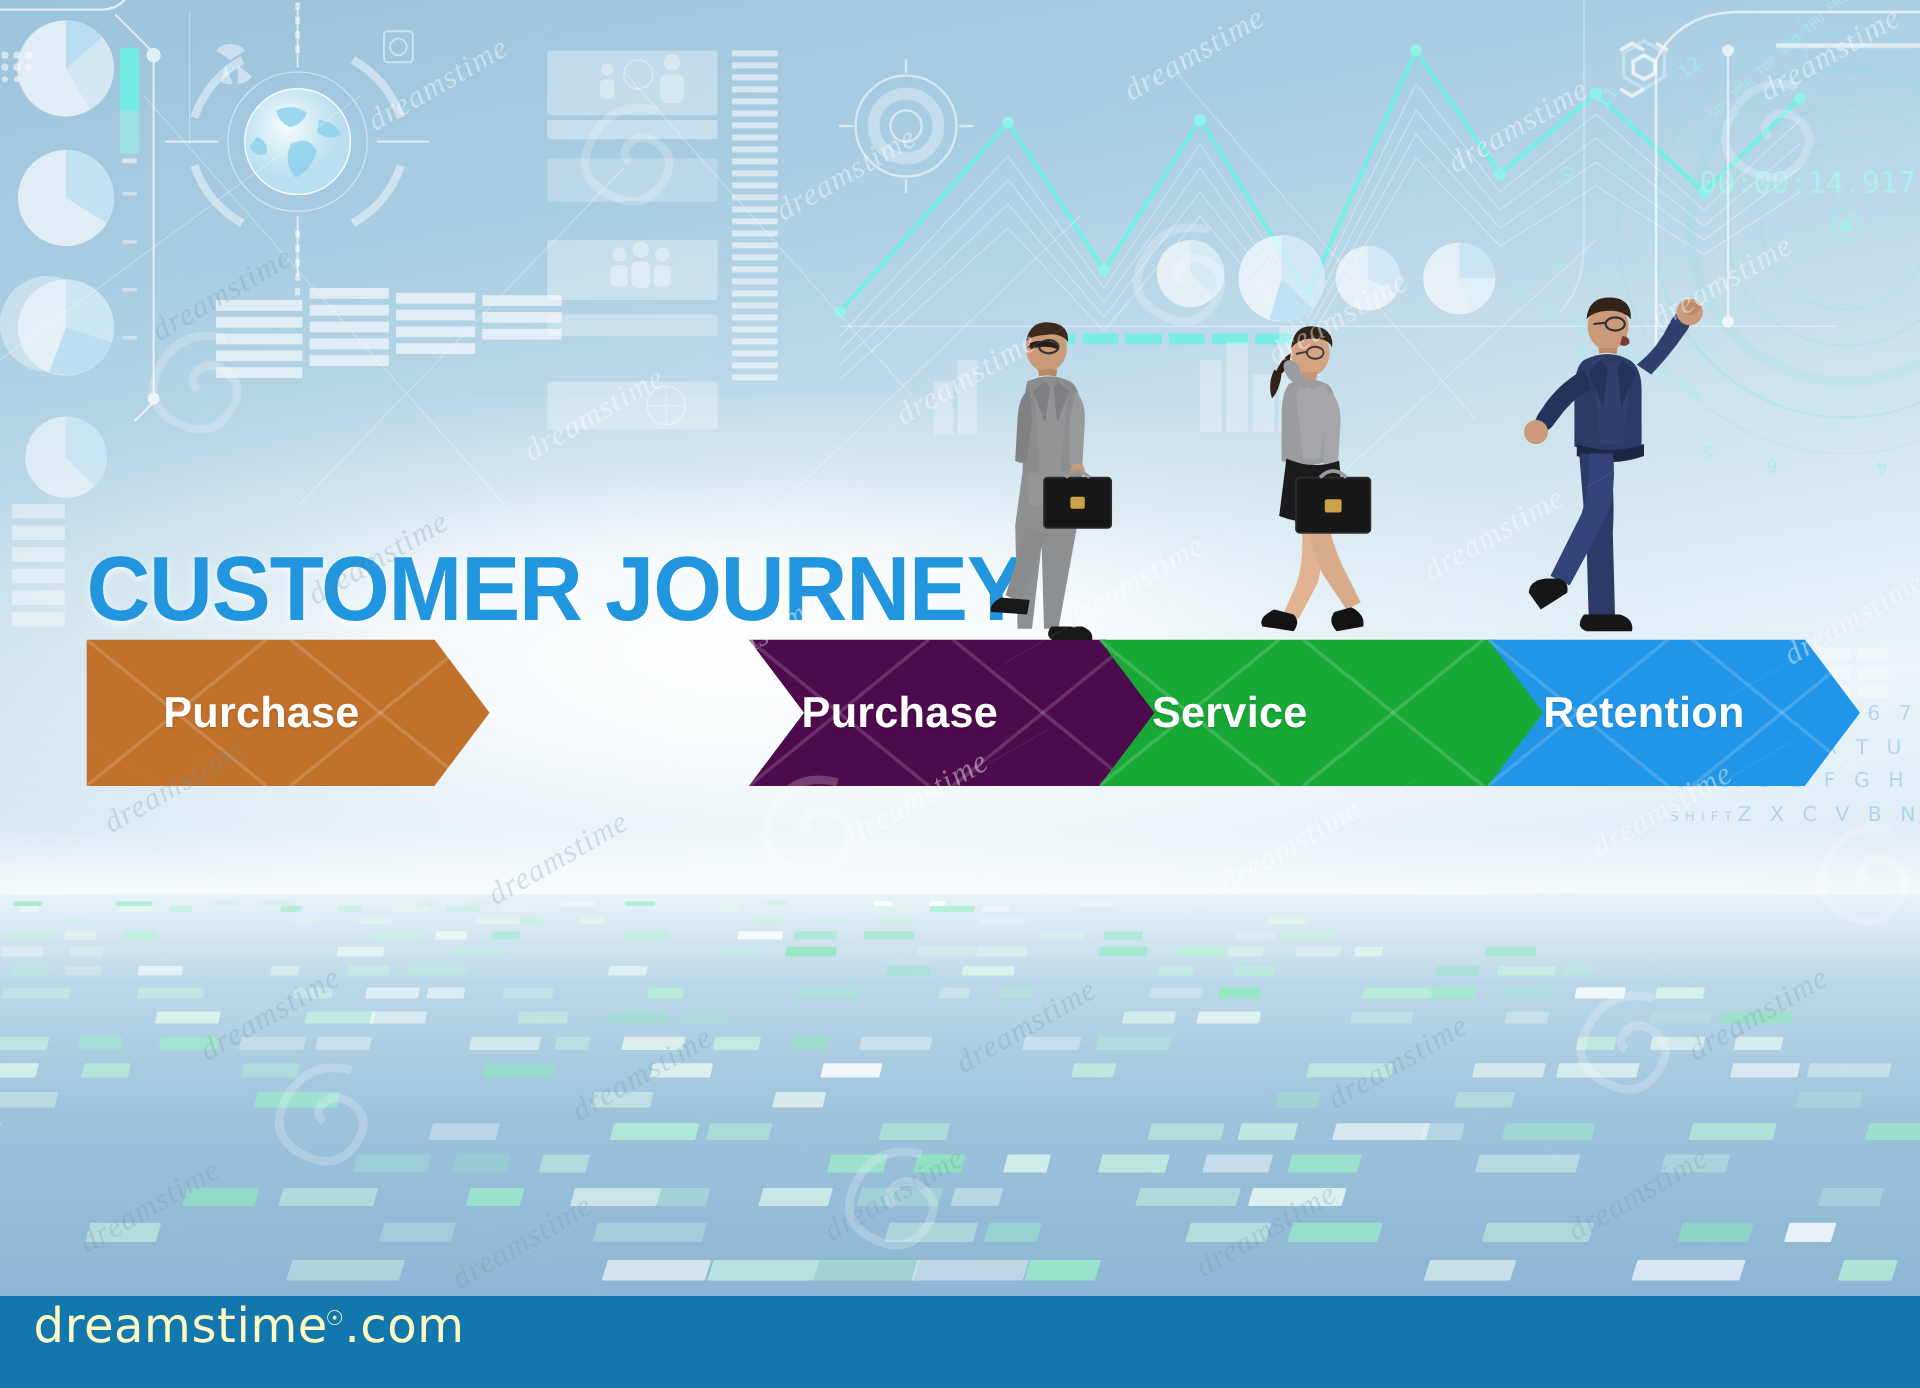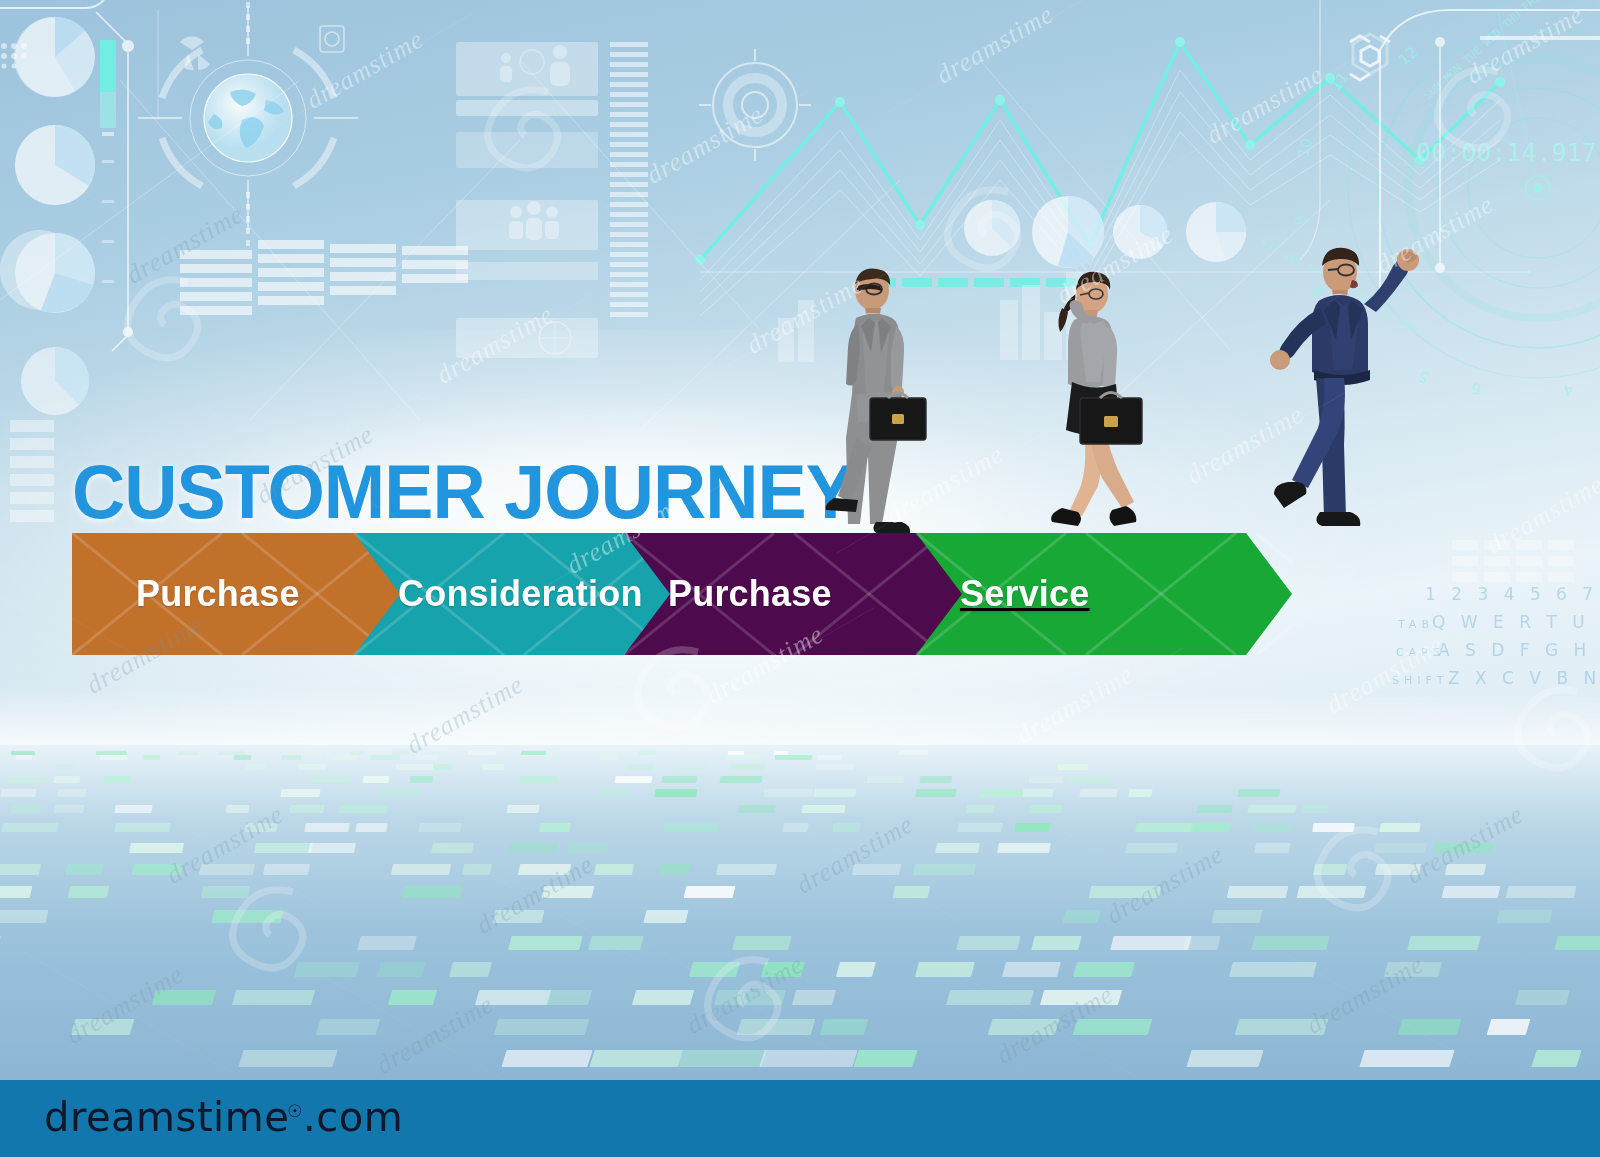--- a/index.html
+++ b/index.html
@@ -81,24 +81,23 @@
     position:absolute; width:250px; height:1px;
     background:rgba(255,255,255,.30);
   }
 
   
   .footer{
     position:absolute; left:0; bottom:0; width:1600px; height:77px;
     background:#1277ad;
   }
   .ds-logo{
-    position:absolute; left:28px; top:14px;
-    color:#0f172a; font-size:40px; letter-spacing:.5px;
+    position:absolute; left:28px; top:2px;
+    color:#fef9c3; font-size:40px; letter-spacing:.5px;
     font-family:"DejaVu Sans", sans-serif;
-    margin-left:16px;
   }
   .ds-logo .at{ font-size:17px; vertical-align:super; margin-left:-2px; }
   .footer-id{
     position:absolute; right:28px; top:22px;
     color:#ffffff; font-size:27px; font-weight:bold;
     font-family:"Liberation Sans", sans-serif;
   }
 </style>
 </head>
 <body>
@@ -763,71 +762,71 @@
             <path d="M0,122 L150,0"></path>
             <path d="M0,0 L150,122"></path>
             <path d="M170,122 L320,0"></path>
             <path d="M170,0 L320,122"></path>
             <path d="M340,122 L490,0"></path>
             <path d="M340,0 L490,122"></path>
           </g>
         </svg>
         <span class="lbl" style="margin-left: 64px;">Purchase</span>
       </div>
-      <div class="chev" style="left: 282px; width: 322px;">
-        <svg width="322" height="122" viewBox="0 0 322 122" style="position: absolute; left: 0px; top: 0px;">
-          <path d="M0,0 L276,0 L322,61 L276,122 L0,122 L46,61 Z" fill="#16a3ab"></path>
-          <g stroke="rgba(255,255,255,.16)" stroke-width="3" fill="none">
-            <path d="M-170,122 L-20,0"></path>
-            <path d="M-170,0 L-20,122"></path>
-            <path d="M0,122 L150,0"></path>
-            <path d="M0,0 L150,122"></path>
-            <path d="M170,122 L320,0"></path>
-            <path d="M170,0 L320,122"></path>
-            <path d="M340,122 L490,0"></path>
-            <path d="M340,0 L490,122"></path>
-          </g>
-        </svg>
-        <span class="lbl" style="margin-left: 44px;">Consideration</span>
-      </div>
       <div class="chev" style="left: 552px; width: 344px;">
         <svg width="344" height="122" viewBox="0 0 344 122" style="position: absolute; left: 0px; top: 0px;">
           <path d="M0,0 L298,0 L344,61 L298,122 L0,122 L46,61 Z" fill="#4d0a4d"></path>
           <g stroke="rgba(255,255,255,.16)" stroke-width="3" fill="none">
             <path d="M-170,122 L-20,0"></path>
             <path d="M-170,0 L-20,122"></path>
             <path d="M0,122 L150,0"></path>
             <path d="M0,0 L150,122"></path>
             <path d="M170,122 L320,0"></path>
             <path d="M170,0 L320,122"></path>
             <path d="M340,122 L490,0"></path>
             <path d="M340,0 L490,122"></path>
             <path d="M510,122 L660,0"></path>
             <path d="M510,0 L660,122"></path>
           </g>
         </svg>
         <span class="lbl" style="margin-left: 44px;">Purchase</span>
       </div>
-      <div class="chev" style="left: 844px; width: 376px; text-decoration: underline;">
+      <div class="chev" style="left: 844px; width: 376px;">
         <svg width="376" height="122" viewBox="0 0 376 122" style="position: absolute; left: 0px; top: 0px;">
           <path d="M0,0 L330,0 L376,61 L330,122 L0,122 L46,61 Z" fill="#17a836"></path>
           <g stroke="rgba(255,255,255,.16)" stroke-width="3" fill="none">
             <path d="M-170,122 L-20,0"></path>
             <path d="M-170,0 L-20,122"></path>
             <path d="M0,122 L150,0"></path>
             <path d="M0,0 L150,122"></path>
             <path d="M170,122 L320,0"></path>
             <path d="M170,0 L320,122"></path>
             <path d="M340,122 L490,0"></path>
             <path d="M340,0 L490,122"></path>
             <path d="M510,122 L660,0"></path>
             <path d="M510,0 L660,122"></path>
           </g>
         </svg>
         <span class="lbl" style="margin-left: 44px;">Service</span>
+      </div>
+      <div class="chev" style="left: 1168px; width: 310px;">
+        <svg width="310" height="122" viewBox="0 0 310 122" style="position: absolute; left: 0px; top: 0px;">
+          <path d="M0,0 L264,0 L310,61 L264,122 L0,122 L46,61 Z" fill="#2196e8"></path>
+          <g stroke="rgba(255,255,255,.16)" stroke-width="3" fill="none">
+            <path d="M-170,122 L-20,0"></path>
+            <path d="M-170,0 L-20,122"></path>
+            <path d="M0,122 L150,0"></path>
+            <path d="M0,0 L150,122"></path>
+            <path d="M170,122 L320,0"></path>
+            <path d="M170,0 L320,122"></path>
+            <path d="M340,122 L490,0"></path>
+            <path d="M340,0 L490,122"></path>
+          </g>
+        </svg>
+        <span class="lbl" style="margin-left: 46px;">Retention</span>
       </div>
     </div>
 
   <div id="wm-layer">
       <div class="wm" style="left: 300px; top: 55px;">dreamstime</div>
       <div class="wm-x" style="left: 240px; top: 75px; transform: rotate(-30deg); opacity: 0.25;"></div>
       <div class="wm" style="left: 640px; top: 130px;">dreamstime</div>
       <div class="wm-x" style="left: 580px; top: 150px; transform: rotate(-30deg); opacity: 0.25;"></div>
       <div class="wm" style="left: 930px; top: 30px;">dreamstime</div>
       <div class="wm-x" style="left: 870px; top: 50px; transform: rotate(-30deg); opacity: 0.25;"></div>

